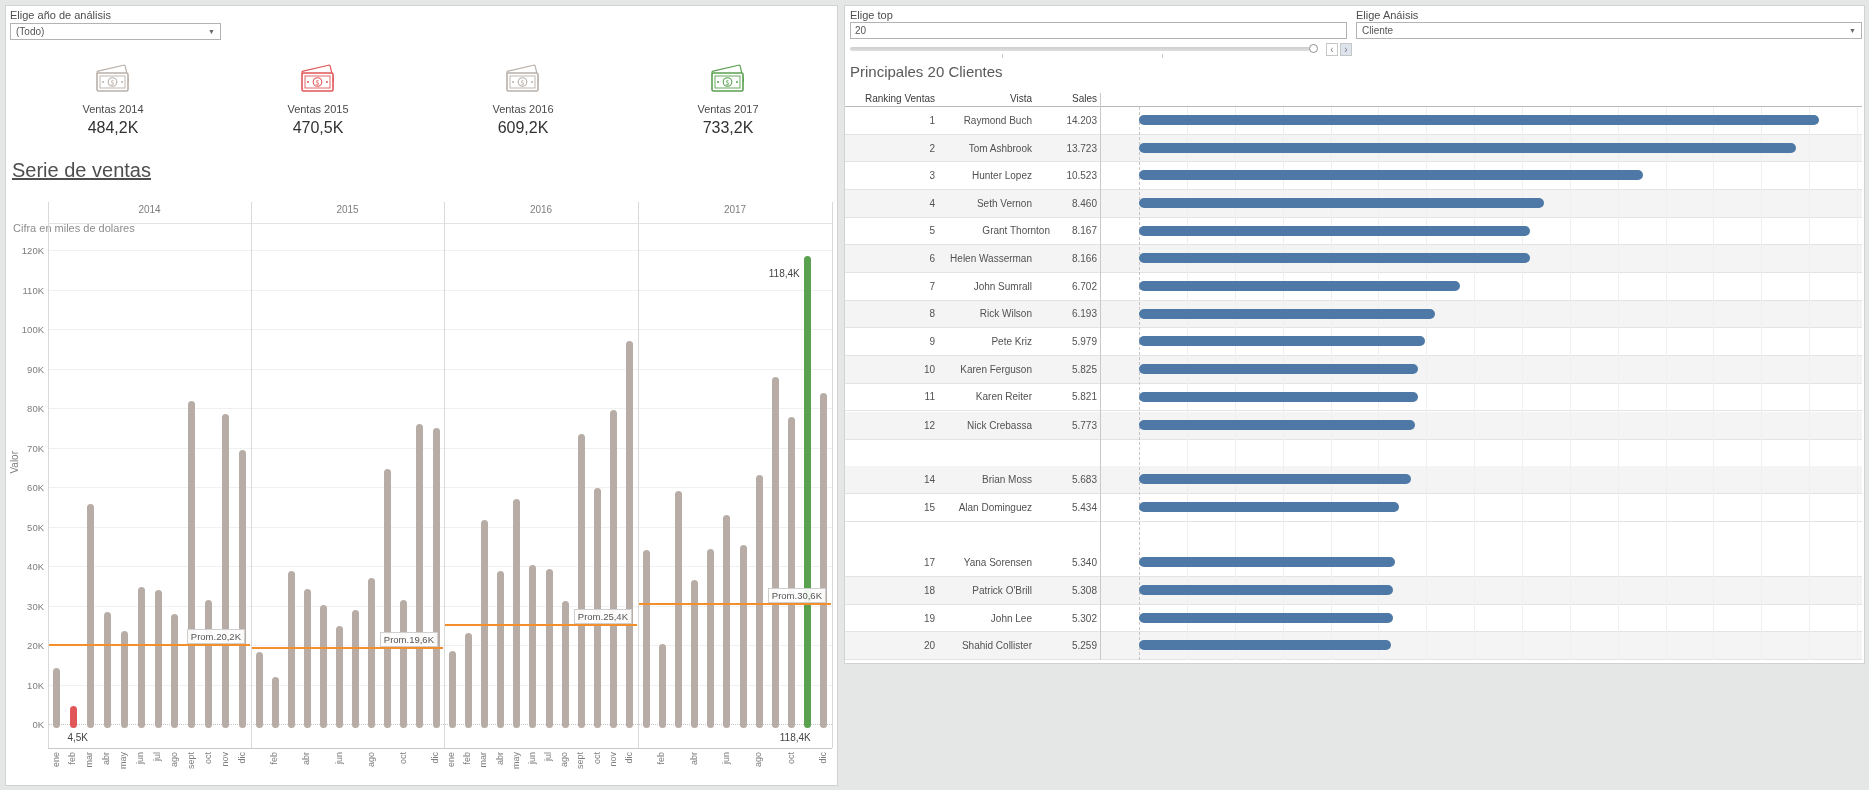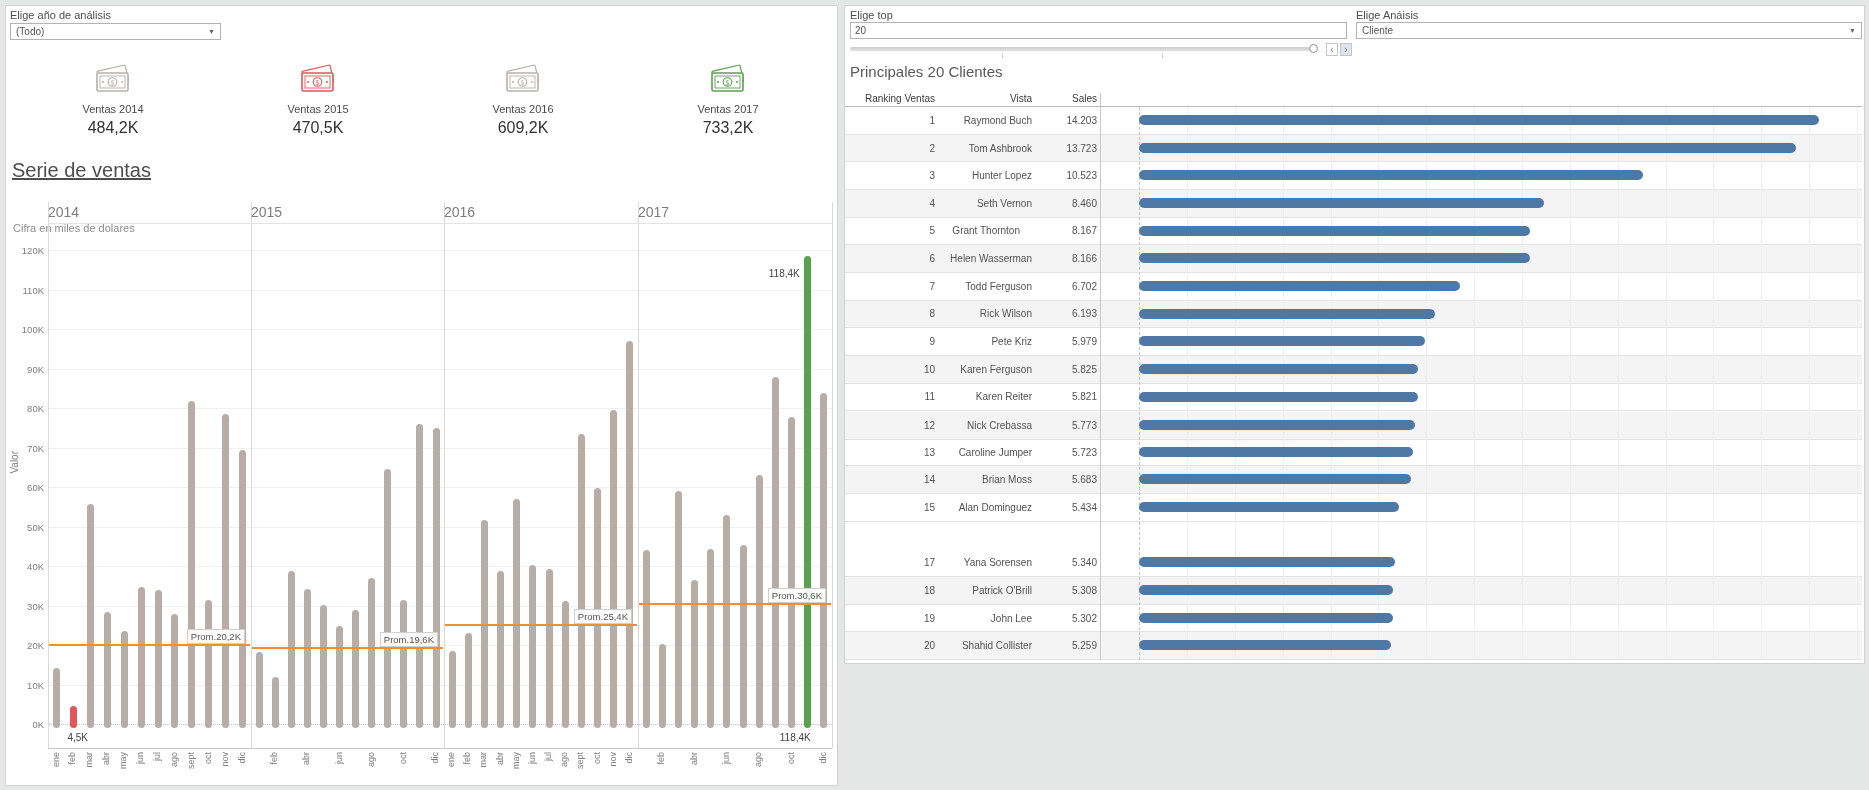--- a/index.html
+++ b/index.html
@@ -15,21 +15,21 @@
   .kpi { position:absolute; width:150px; text-align:center; }
   .klabel { font-size:11px; color:#4a4a4a; margin-top:1px; }
   .kvalue { font-size:16px; color:#323232; margin-top:4px; }
   .chart-title { font-size:20px; color:#4e4e4e;text-decoration:underline; }
   .chart-sub { font-size:11px; color:#8c8c8c;margin-top:36px; }
   .gh { position:absolute; height:1px; background:#f0f0f0; }
   .vline { position:absolute; width:1px; background:#d9d9d9; }
   .hline { position:absolute; height:1px; background:#d9d9d9; }
   .baseline { position:absolute; height:0; border-top:1px dotted #c9c4c0; }
   .ytick { position:absolute; width:38px; text-align:right; font-size:9.5px; color:#7d7d7d; }
-  .yearlab { position:absolute; font-size:14px; color:#7d7d7d; }
+  .yearlab { position:absolute; text-align:center; font-size:10px; color:#7d7d7d; }
   .bar { position:absolute; width:7px; border-radius:4px; }
   .avgline { position:absolute; height:2px; background:#f28e2b; z-index:3; }
   .promlab { position:absolute; z-index:4; font-size:9.5px; color:#555; background:rgba(255,255,255,.92);
              border:1px solid #cfcfcf; padding:1px 3px; white-space:nowrap; }
   .ann { position:absolute; font-size:10px; color:#434343; white-space:nowrap; z-index:4; }
   .vlab { position:absolute; writing-mode:vertical-rl; transform:rotate(180deg); font-size:9px; color:#7d7d7d; width:12px; }
   .valor { position:absolute; writing-mode:vertical-rl; transform:rotate(180deg); font-size:10px; color:#7d7d7d; }
   .tbl-title { font-size:15px; color:#595959; }
   .th { position:absolute; font-size:10px; color:#3a3a3a; text-align:right; }
   .row { position:absolute; border-bottom:1px solid #e3e3e3; }
@@ -299,33 +299,33 @@
         <div class="hbar" style="left:294px;width:503.7px;background:#4e79a7"></div>
       </div>
       <div class="row alt" style="left:0;top:183.9px;width:1017px;height:27.65px">
         <div class="cell" style="left:5px;width:85px">4</div>
         <div class="cell" style="left:97px;width:90px">Seth Vernon</div>
         <div class="cell" style="left:190px;width:62px">8.460</div>
         <div class="hbar" style="left:294px;width:405.0px;background:#4e79a7"></div>
       </div>
       <div class="row" style="left:0;top:211.6px;width:1017px;height:27.65px">
         <div class="cell" style="left:5px;width:85px">5</div>
-        <div class="cell" style="left:85px;width:90px">Grant Thornton</div>
+        <div class="cell" style="left:115px;width:90px">Grant Thornton</div>
         <div class="cell" style="left:190px;width:62px">8.167</div>
         <div class="hbar" style="left:294px;width:390.9px;background:#4e79a7"></div>
       </div>
       <div class="row alt" style="left:0;top:239.3px;width:1017px;height:27.65px">
         <div class="cell" style="left:5px;width:85px">6</div>
         <div class="cell" style="left:97px;width:90px">Helen Wasserman</div>
         <div class="cell" style="left:190px;width:62px">8.166</div>
         <div class="hbar" style="left:294px;width:390.9px;background:#4e79a7"></div>
       </div>
       <div class="row" style="left:0;top:266.9px;width:1017px;height:27.65px">
         <div class="cell" style="left:5px;width:85px">7</div>
-        <div class="cell" style="left:97px;width:90px">Todd Ferguson</div>
+        <div class="cell" style="left:97px;width:90px">John Sumrall</div>
         <div class="cell" style="left:190px;width:62px">6.702</div>
         <div class="hbar" style="left:294px;width:320.8px;background:#4e79a7"></div>
       </div>
       <div class="row alt" style="left:0;top:294.5px;width:1017px;height:27.65px">
         <div class="cell" style="left:5px;width:85px">8</div>
         <div class="cell" style="left:97px;width:90px">Rick Wilson</div>
         <div class="cell" style="left:190px;width:62px">6.193</div>
         <div class="hbar" style="left:294px;width:296.4px;background:#4e79a7"></div>
       </div>
       <div class="row" style="left:0;top:322.2px;width:1017px;height:27.65px">
@@ -344,26 +344,20 @@
         <div class="cell" style="left:5px;width:85px">11</div>
         <div class="cell" style="left:97px;width:90px">Karen Reiter</div>
         <div class="cell" style="left:190px;width:62px">5.821</div>
         <div class="hbar" style="left:294px;width:278.6px;background:#4e79a7"></div>
       </div>
       <div class="row alt" style="left:0;top:406px;width:1017px;height:27.65px">
         <div class="cell" style="left:5px;width:85px">12</div>
         <div class="cell" style="left:97px;width:90px">Nick Crebassa</div>
         <div class="cell" style="left:190px;width:62px">5.773</div>
         <div class="hbar" style="left:294px;width:276.3px;background:#4e79a7"></div>
-      </div>
-      <div class="row" style="left:0;top:432.8px;width:1017px;height:27.65px">
-        <div class="cell" style="left:5px;width:85px">13</div>
-        <div class="cell" style="left:97px;width:90px">Caroline Jumper</div>
-        <div class="cell" style="left:190px;width:62px">5.723</div>
-        <div class="hbar" style="left:294px;width:273.9px;background:#4e79a7"></div>
       </div>
       <div class="row alt" style="left:0;top:460.4px;width:1017px;height:27.65px">
         <div class="cell" style="left:5px;width:85px">14</div>
         <div class="cell" style="left:97px;width:90px">Brian Moss</div>
         <div class="cell" style="left:190px;width:62px">5.683</div>
         <div class="hbar" style="left:294px;width:272.0px;background:#4e79a7"></div>
       </div>
       <div class="row" style="left:0;top:488.1px;width:1017px;height:27.65px">
         <div class="cell" style="left:5px;width:85px">15</div>
         <div class="cell" style="left:97px;width:90px">Alan Dominguez</div>

